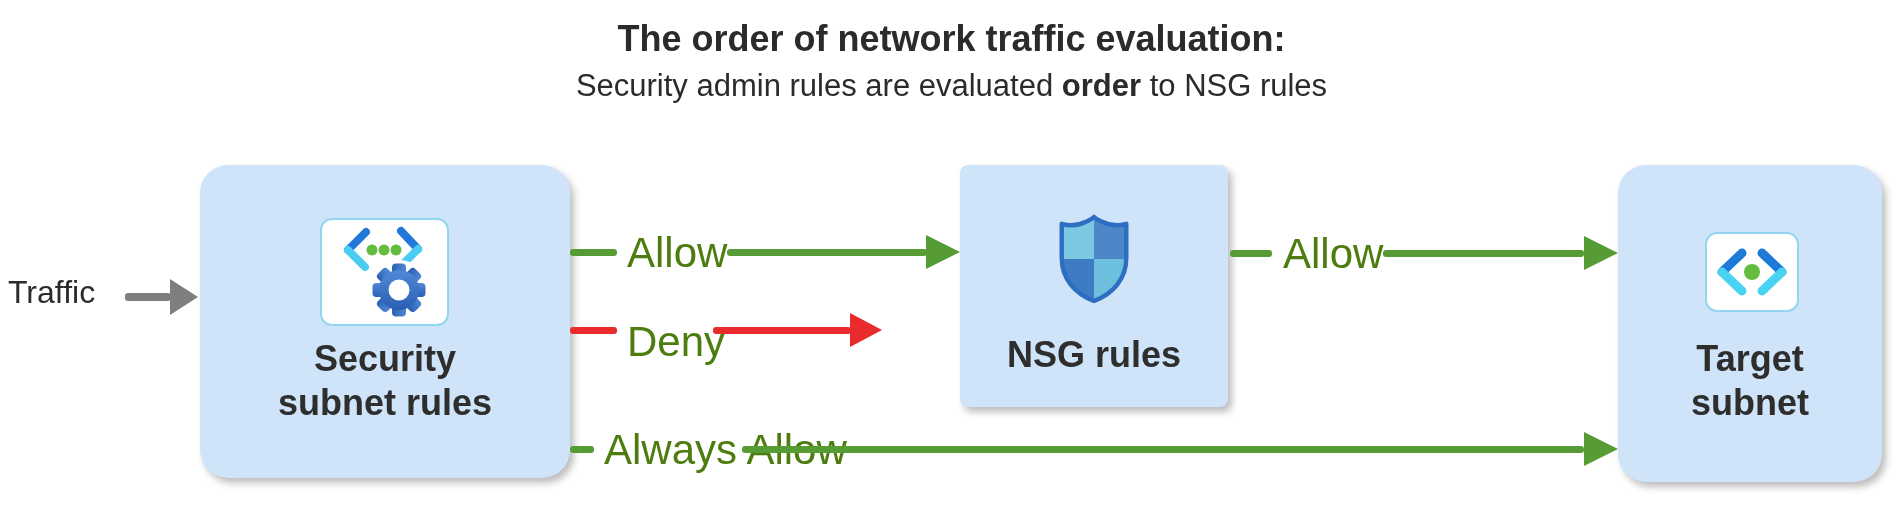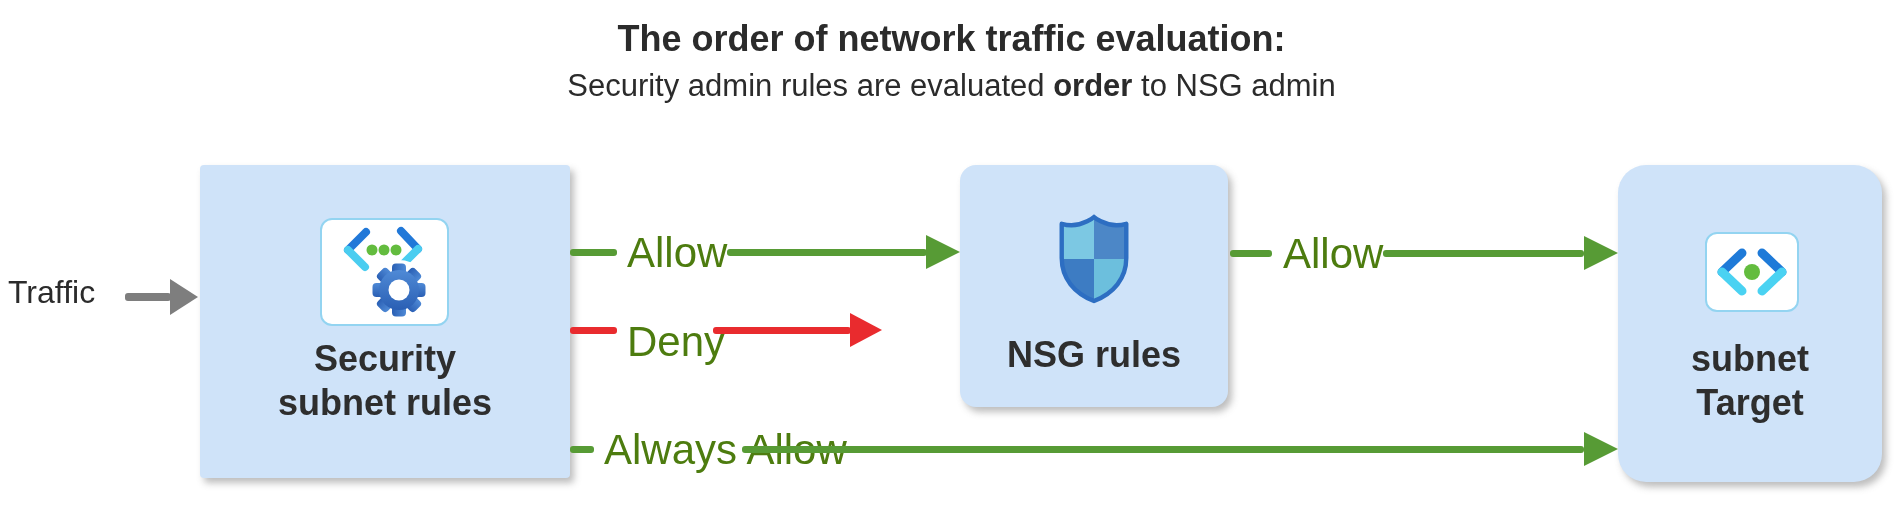--- a/index.html
+++ b/index.html
@@ -20,25 +20,25 @@
     font-size:36px;font-weight:700;line-height:1.25;color:#2b2b2b;
   }
   #subtitle{
     font-size:31px;font-weight:400;line-height:1.35;color:#2b2b2b;margin-top:4px;
   }
   #subtitle .bold{font-weight:700;}
   
   .node{
     position:absolute;
     background:#cfe3f9;
-    border-radius:4px;
+    border-radius:28px;
     box-shadow:4px 5px 7px rgba(110,110,110,0.45);
   }
   #node-security{left:200px;top:165px;width:370px;height:313px;}
-  #node-nsg{left:960px;top:165px;width:268px;height:242px;border-radius:16px;}
+  #node-nsg{left:960px;top:165px;width:268px;height:242px;border-radius:8px;}
   #node-target{left:1618px;top:165px;width:264px;height:317px;border-radius:28px;}
   .icon-card{
     position:absolute;
     background:#ffffff;
     border:2px solid #93d4f1;
     border-radius:12px;
     display:flex;align-items:center;justify-content:center;
   }
   #security-icon-card{left:120px;top:53px;width:125px;height:104px;}
   #target-icon-card{left:87px;top:67px;width:90px;height:76px;}
@@ -66,21 +66,21 @@
   }
   #traffic-label{position:absolute;left:8px;top:276px;font-size:32px;line-height:32px;color:#2b2b2b;white-space:nowrap;}
 </style>
 </head>
 <body>
 
 <div id="canvas">
 
   <div id="header">
     <div id="title">The order of network traffic evaluation:</div>
-    <div id="subtitle"><span>Security admin rules are evaluated </span><span class="bold">order</span><span> to NSG admin</span></div>
+    <div id="subtitle"><span>Security admin rules are evaluated </span><span class="bold">order</span><span> to NSG rules</span></div>
   </div>
 
   <div id="traffic-label">Traffic</div>
   <div class="hline gray" style="left:125px;top:293px;width:46px;height:8px;"></div>
   <div class="ahead gray-h" style="left:170px;top:279px;"></div>
 
   <div class="node" id="node-security">
     <div class="icon-card" id="security-icon-card">
       <svg width="125" height="104" viewBox="0 0 125 104">
         <defs>
@@ -159,18 +159,18 @@
     <div class="icon-card" id="target-icon-card">
       <svg width="90" height="76" viewBox="0 0 90 76">
         <path d="M35,19 L15,38" stroke="#1e7ad8" stroke-width="9" stroke-linecap="round" fill="none"></path>
         <path d="M15,38 L35,57" stroke="#4ad2f2" stroke-width="9" stroke-linecap="round" fill="none"></path>
         <path d="M55,19 L75,38" stroke="#1e7ad8" stroke-width="9" stroke-linecap="round" fill="none"></path>
         <path d="M75,38 L55,57" stroke="#4ad2f2" stroke-width="9" stroke-linecap="round" fill="none"></path>
         <circle cx="45" cy="38" r="8" fill="#63bc3e"></circle>
       </svg>
     </div>
     <div class="node-label">
+      <div>Target</div>
       <div>subnet</div>
-      <div>Target</div>
     </div>
   </div>
 
 </div>
 
 </body></html>

